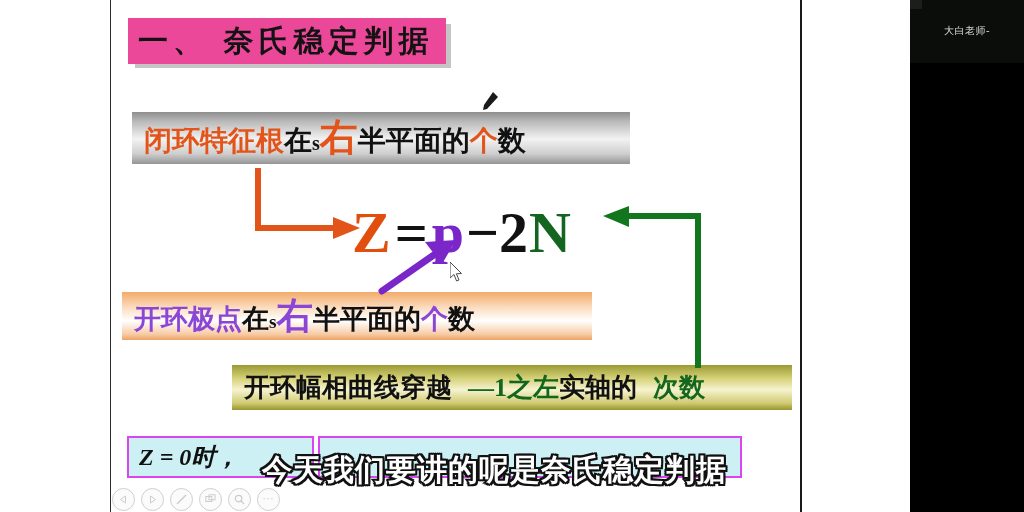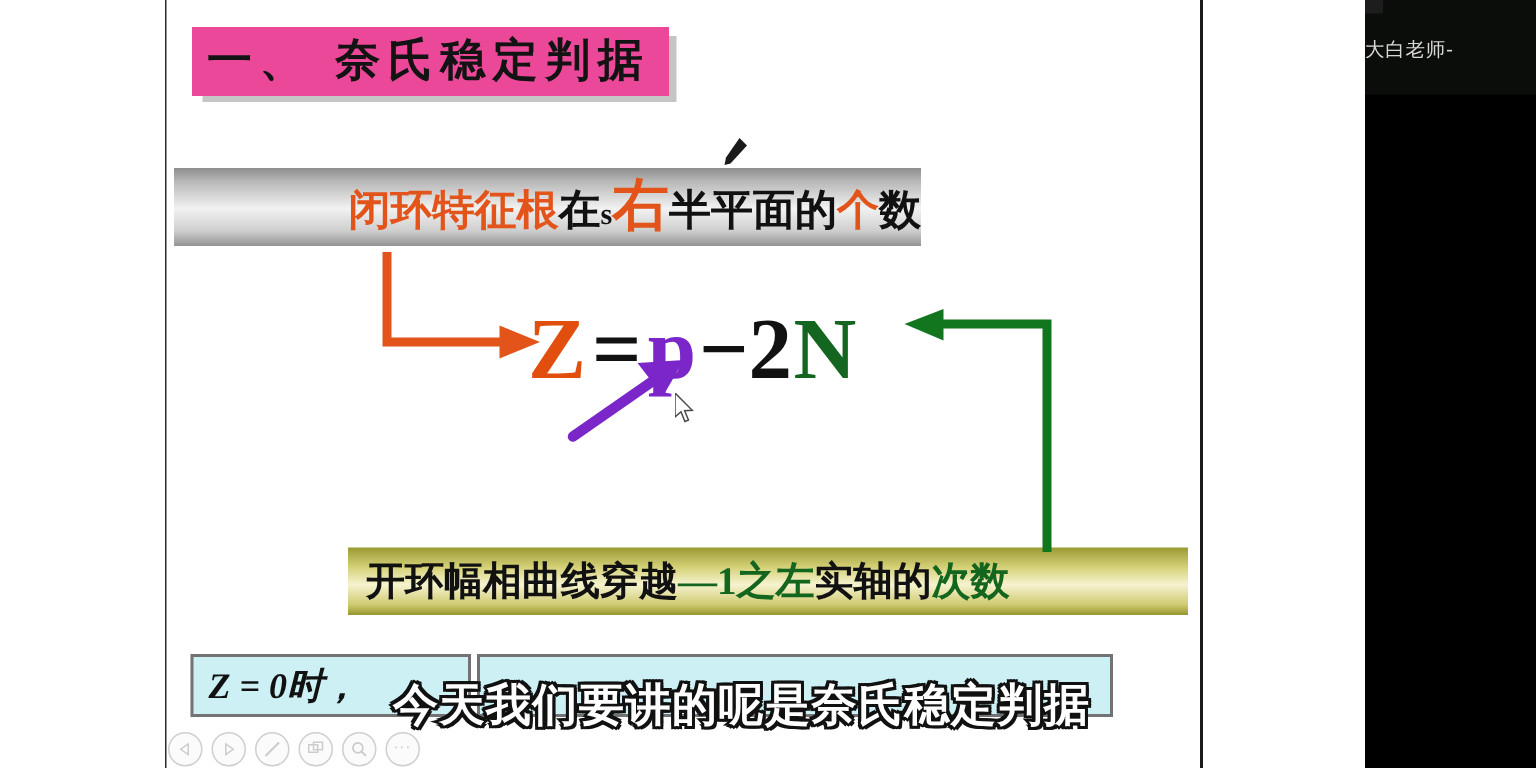--- a/index.html
+++ b/index.html
@@ -13,22 +13,22 @@
 
   
   .vline{position:absolute;top:0;height:512px;width:1px;background:#2b2b2b;}
   .vline.left{left:110px;}
   .vline.right{left:800px;background:#1a1a1a;width:2px;}
 
   
   .video-panel{position:absolute;left:910px;top:0;width:114px;height:512px;background:#000;}
   .video-top{position:absolute;left:0;top:0;width:114px;height:63px;background:#0b0d0a;}
   .video-label{
-    position:absolute;left:0;top:24px;width:114px;text-align:left;
-    color:#d8d8d8;font-size:13px;letter-spacing:.5px;
+    position:absolute;left:0;top:24px;width:114px;text-align:center;
+    color:#d8d8d8;font-size:10px;letter-spacing:.5px;
     font-family:"DejaVu Sans","Liberation Sans",sans-serif;
   }
   .video-notch{position:absolute;left:0;top:0;width:12px;height:9px;background:#1d1d1d;}
 
   
   .box{position:absolute;box-sizing:border-box;display:flex;align-items:center;}
   .box .txt{white-space:nowrap;line-height:1;}
 
   
   #title-box{
@@ -37,44 +37,43 @@
     box-shadow:6px 5px 0 -1px rgba(150,150,150,.55);
   }
   #title-box .txt{
     padding-left:10px;font-size:30px;font-weight:700;color:#131313;
     letter-spacing:5px;
     font-family:"DejaVu Serif","Liberation Serif",serif;
   }
 
   
   #gray-box{
-    left:116px;top:112px;width:498px;height:52px;
+    left:132px;top:112px;width:498px;height:52px;
     background:linear-gradient(to bottom,#8e8e8e 0%,#b9b9b9 18%,#f2f2f2 52%,#cfcfcf 80%,#949494 100%);
-    justify-content:flex-end;
   }
   #gray-box .txt{padding-left:12px;font-size:28px;font-weight:700;color:#111;letter-spacing:0px;}
 
   
   #orange-box{
     left:122px;top:292px;width:470px;height:48px;
     background:linear-gradient(to bottom,#f3ab6a 0%,#fbe0c5 35%,#ffffff 60%,#f7cba4 88%,#eda264 100%);
   }
   #orange-box .txt{padding-left:12px;font-size:27px;font-weight:700;color:#111;}
 
   
   #green-box{
     left:232px;top:365px;width:560px;height:45px;
     background:linear-gradient(to bottom,#9a9a33 0%,#d6d27a 30%,#f6f3d0 55%,#cfca70 85%,#97952f 100%);
   }
   #green-box .txt{padding-left:12px;font-size:26px;font-weight:700;color:#111;}
 
   
   .cyan-box{
     position:absolute;box-sizing:border-box;
-    background:#cdf0f5;border:2px solid #737373;display:flex;align-items:center;
+    background:#cdf0f5;border:2px solid #d946ef;display:flex;align-items:center;
   }
   #cyan-box-1{left:127px;top:436px;width:187px;height:42px;}
   #cyan-box-2{left:318px;top:436px;width:424px;height:42px;}
   .cyan-box .txt{padding-left:10px;font-size:24px;font-weight:700;color:#111;white-space:nowrap;}
   #cyan-box-1 .txt{font-style:italic;}
 
   
   #formula{
     position:absolute;left:352px;top:198px;height:70px;display:flex;align-items:center;
     font-size:58px;font-weight:700;line-height:1;
@@ -84,21 +83,21 @@
   .f-z{color:#e24e0e;}
   .f-eq{color:#111;margin:0 4px;}
   .f-p{color:#7a26c9;}
   .f-minus{color:#111;margin-left:2px;}
   .f-2{color:#111;}
   .f-n{color:#13651f;margin-left:1px;}
 
   
   .c-orange{color:#e2541a;}
   .c-purple{color:#8b46d6;}
-  .c-green{color:#14661f;}
+  .c-green{color:#14661f;margin-left:16px;}
   .c-black{color:#111;}
   .big{font-size:1.35em;}
   .sm-s{font-size:.72em;font-weight:700;}
 
   
   #arrows{position:absolute;left:0;top:0;width:1024px;height:512px;pointer-events:none;}
 
   
   #subtitle{
     position:absolute;left:262px;top:450px;width:500px;
@@ -150,20 +149,23 @@
 
   <div id="formula">
     <span class="f-z">Z</span>
     <span class="f-eq">=</span>
     <span class="f-p">p</span>
     <span class="f-minus">−</span>
     <span class="f-2">2</span>
     <span class="f-n">N</span>
   </div>
 
+  <div class="box" id="orange-box">
+    <span class="txt"><span class="c-purple">开环极点</span><span class="c-black">在</span><span class="c-black sm-s">s</span><span class="c-purple big">右</span><span class="c-black">半平面的</span><span class="c-purple">个</span><span class="c-black">数</span></span>
+  </div>
 
   <div class="box" id="green-box">
     <span class="txt"><span class="c-black">开环幅相曲线穿越</span><span class="c-green">—1之左</span><span class="c-black">实轴的</span><span class="c-green">次数</span></span>
   </div>
 
   <div class="cyan-box" id="cyan-box-1">
     <span class="txt">Z = 0时，</span>
   </div>
   <div class="cyan-box" id="cyan-box-2">
     <span class="txt"></span>

